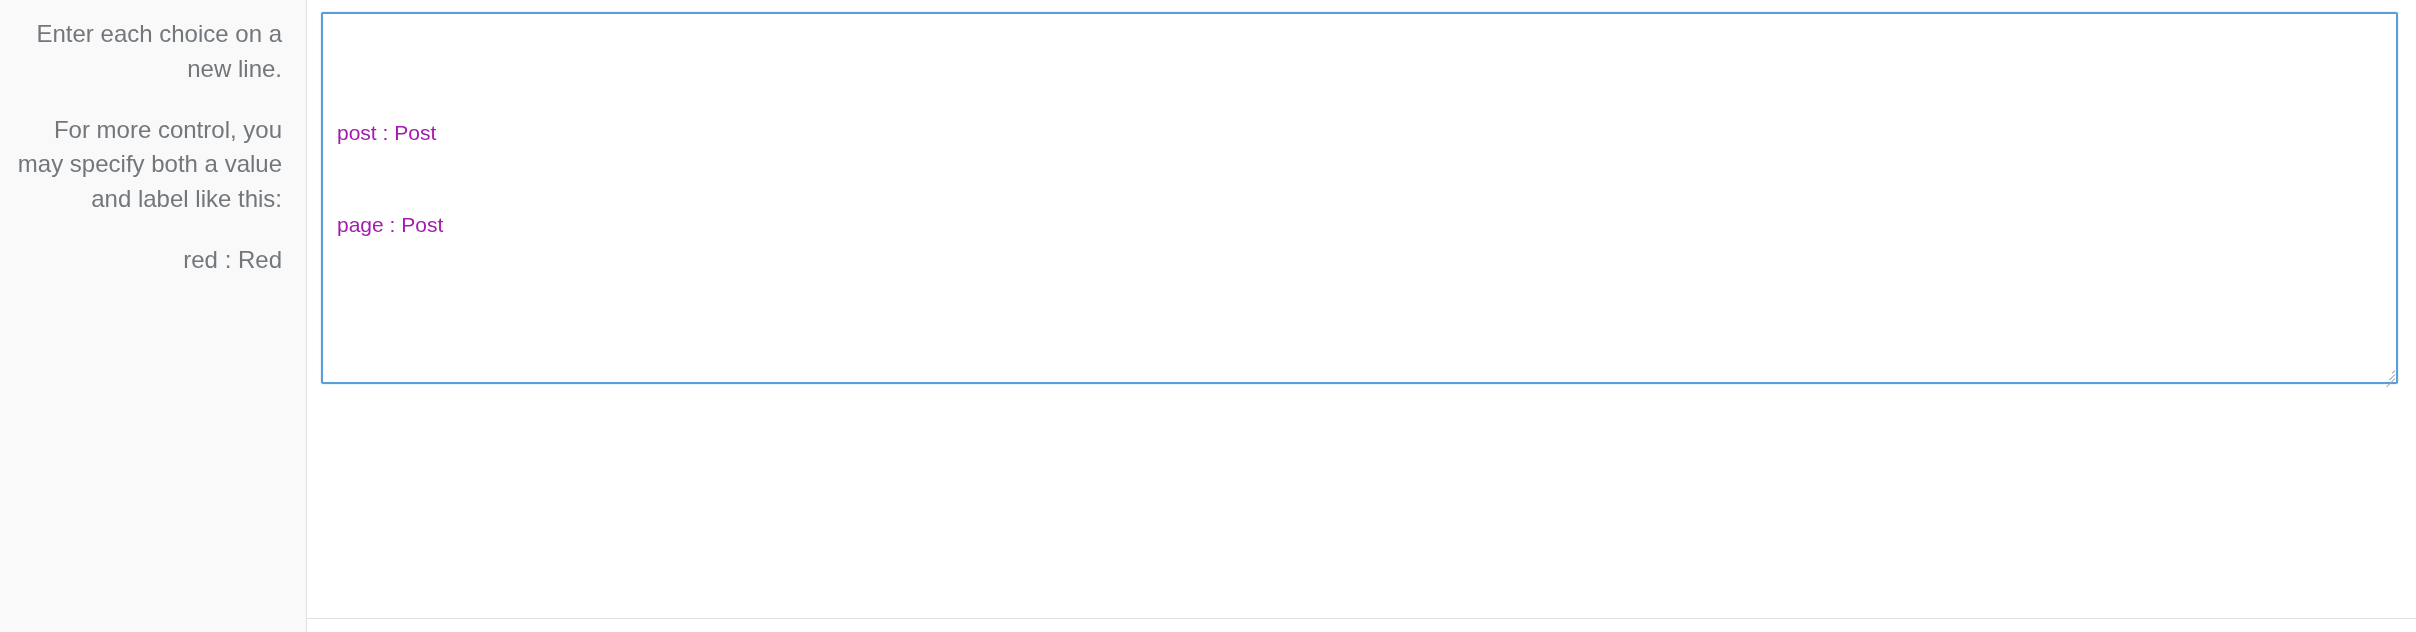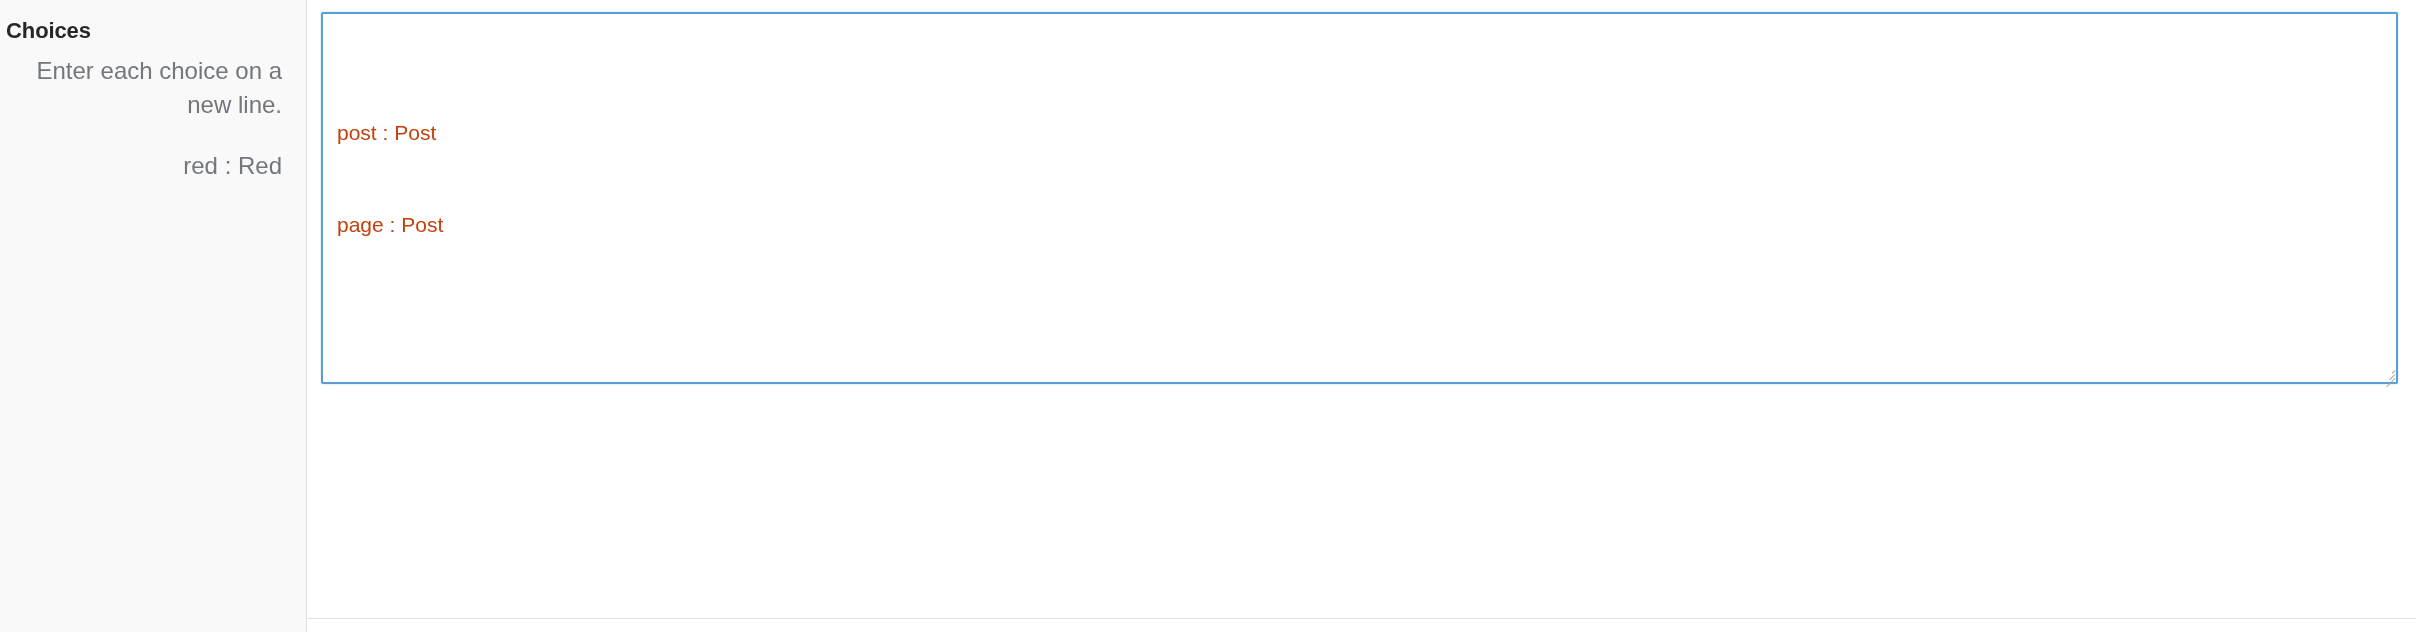--- a/index.html
+++ b/index.html
@@ -81,21 +81,21 @@
     height: 100%;
     box-sizing: border-box;
     border: 2px solid #5b9dd9;
     border-radius: 2px;
     background: #ffffff;
     box-shadow: 0 0 2px rgba(30,140,190,0.35);
     padding: 12px 14px 12px 14px;
     font-family: "Liberation Sans", sans-serif;
     font-size: 21px;
     line-height: 30.6px;
-    color: #c2410c;
+    color: #a21caf;
     overflow: hidden;
     outline: none;
     white-space: pre;
   }
 
   .ta-line {
     height: 30.6px;
     line-height: 30.6px;
     white-space: pre;
   }
@@ -141,23 +141,23 @@
     border-right: 1px solid #e1e1e1;
     box-sizing: border-box;
   }
 </style>
 </head>
 <body>
 
 <div class="field-row">
 
   <div class="field-label-col">
-    <div class="field-title">Choices</div>
     <div class="field-desc">
       <p>Enter each choice on a new line.</p>
+      <p>For more control, you may specify both a value and label like this:</p>
       <p>red : Red</p>
     </div>
   </div>
 
   <div class="field-input-col">
     <div class="textarea-wrap">
       <div class="choices-textarea" spellcheck="false" role="textbox" aria-label="choices">
 
         <div class="ta-line">post : Post</div>
         <div class="ta-line">page : Post</div>

